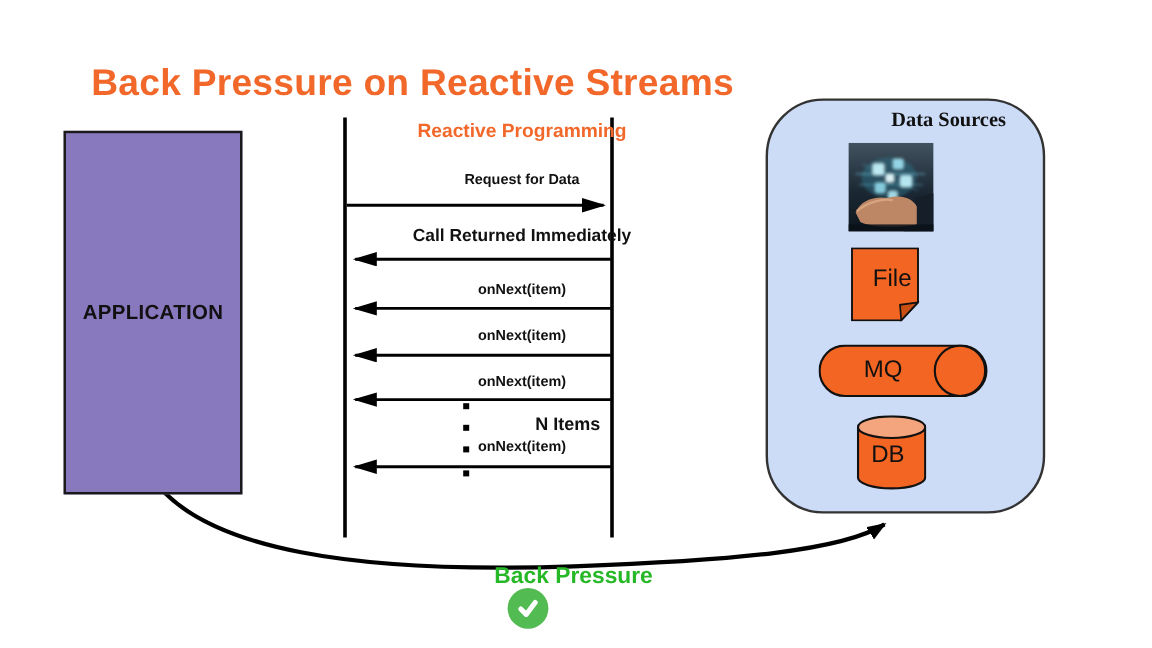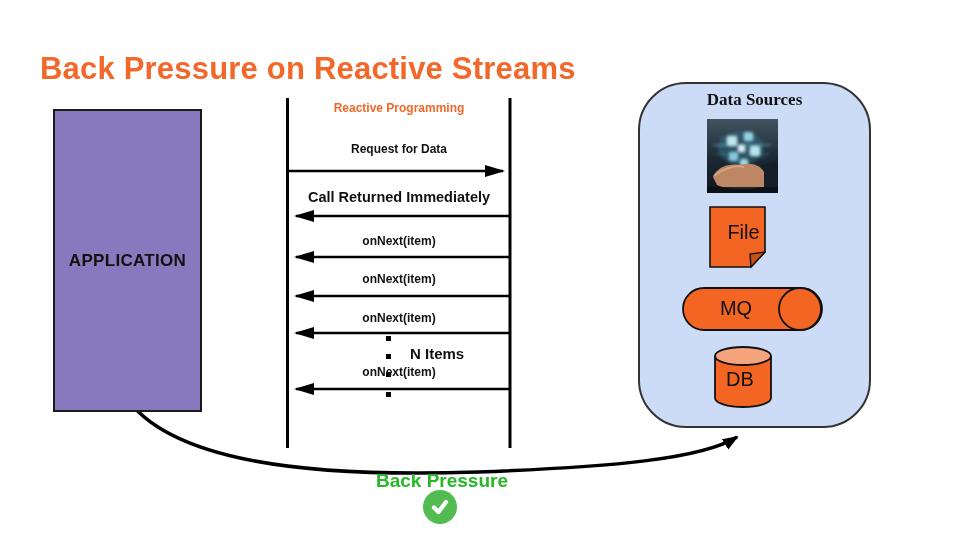--- a/index.html
+++ b/index.html
@@ -6,38 +6,38 @@
   html,body { background:#ffffff; }
   .stage {
     position: relative;
     width: 960px; height: 540px;
     background: #ffffff;
     overflow: hidden;
     font-family: "Liberation Sans", sans-serif;
   }
   .abs { position: absolute; }
   .overlay { position:absolute; left:0; top:0; z-index:1; }
-  .txt { position:absolute; z-index:3; color:#111; }
+  .txt { position:absolute; z-index:3; color:#111;margin-left:36px; }
 
   .page-title {
     left:40px; top:51px;
     font-size:31px; font-weight:bold; color:#f2682a;
     letter-spacing:0.2px; white-space:nowrap;
   }
   .app-box {
     left:53px; top:109px; width:149px; height:303px;
     background:#8878be; border:2px solid #1a1a1a;
     display:flex; align-items:center; justify-content:center;
     z-index:2;
   }
   .app-box .lbl { font-size:17px; font-weight:bold; color:#111; letter-spacing:0.3px; }
 
   .seq-heading {
     left:287px; top:101px; width:224px; text-align:center;
-    font-size:12px; font-weight:bold; color:#f2682a; white-space:nowrap;
+    font-size:16px; font-weight:bold; color:#f2682a; white-space:nowrap;
   }
   .msg {
     left:287px; width:224px; text-align:center;
     font-weight:bold; font-size:12px; white-space:nowrap;
   }
   .msg.small { font-size:14.5px; }
   .n-items { left:410px; top:345px; font-size:15px; font-weight:bold;text-align:center; }
 
   .ds-box {
     left:638px; top:82px; width:233px; height:346px;

